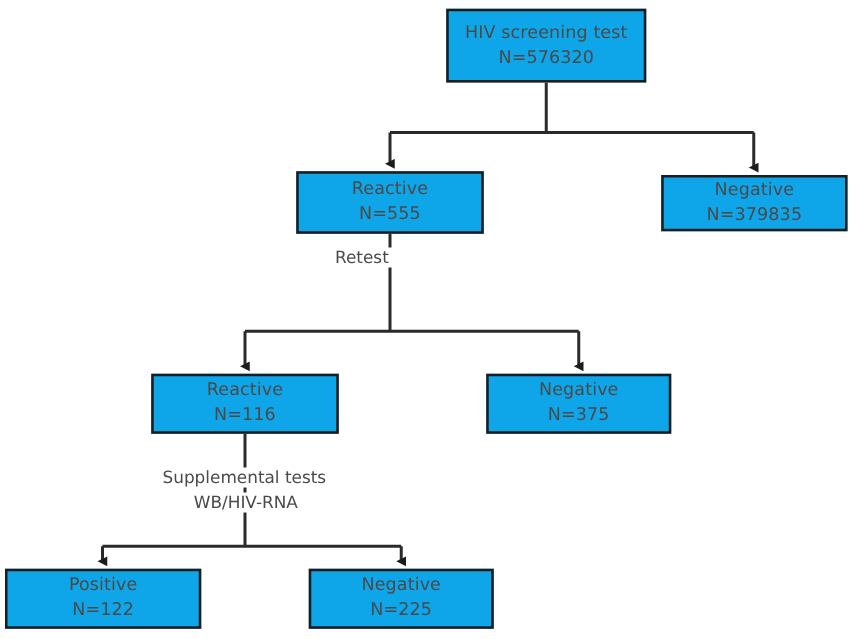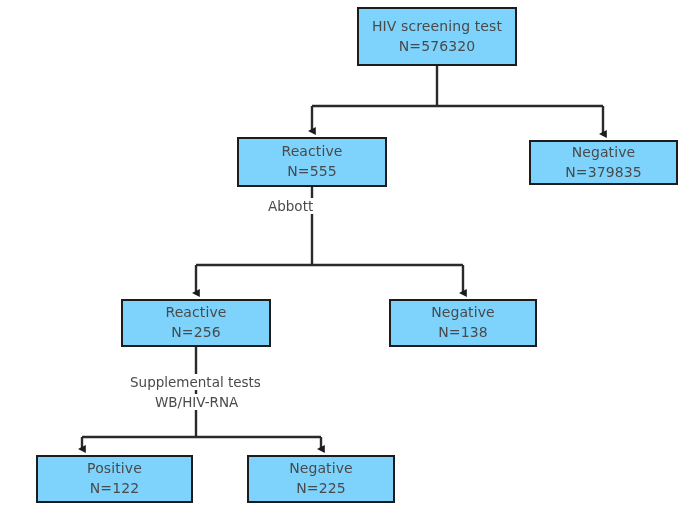--- a/index.html
+++ b/index.html
@@ -25,21 +25,21 @@
     position: absolute;
     left: 0;
     top: 0;
     width: 685px;
     height: 511px;
     pointer-events: none;
   }
   .node {
     position: absolute;
     box-sizing: border-box;
-    background: #7dd3fc;
+    background: #0ea5e9;
     border: 2px solid #1c1c1c;
     display: flex;
     flex-direction: column;
     align-items: center;
     justify-content: center;
     line-height: 1.28;
     z-index: 3;
   }
   .node .line1,
   .node .line2 {
@@ -50,21 +50,21 @@
     letter-spacing: 0.1px;
   }
   .node .line2 { margin-top: 2px; }
 
   
   #node-screening { left: 357px; top: 7px;   width: 160px; height: 59px; }
   #node-reactive-1 { left: 237px; top: 137px; width: 150px; height: 50px; }
   #node-negative-1 { left: 529px; top: 140px; width: 149px; height: 45px; }
   #node-reactive-2 { left: 121px; top: 299px; width: 150px; height: 48px; }
   #node-negative-2 { left: 389px; top: 299px; width: 148px; height: 48px; }
-  #node-positive   { left: 4px;   top: 455px; width: 157px; height: 48px; margin-left: 32px; }
+  #node-positive   { left: 4px;   top: 455px; width: 157px; height: 48px; }
   #node-negative-3 { left: 247px; top: 455px; width: 148px; height: 48px; }
 
   .edge-label {
     position: absolute;
     background: #ffffff;
     padding: 0 6px;
     font-size: 13.5px;
     color: #4a4a4a;
     white-space: nowrap;
     text-align: center;
@@ -116,35 +116,35 @@
     <span class="line2">N=555</span>
   </div>
 
   <div class="node" id="node-negative-1">
     <span class="line1">Negative</span>
     <span class="line2">N=379835</span>
   </div>
 
   <div class="node" id="node-reactive-2">
     <span class="line1">Reactive</span>
-    <span class="line2">N=256</span>
+    <span class="line2">N=116</span>
   </div>
 
   <div class="node" id="node-negative-2">
     <span class="line1">Negative</span>
-    <span class="line2">N=138</span>
+    <span class="line2">N=375</span>
   </div>
 
   <div class="node" id="node-positive">
     <span class="line1">Positive</span>
     <span class="line2">N=122</span>
   </div>
 
   <div class="node" id="node-negative-3">
     <span class="line1">Negative</span>
     <span class="line2">N=225</span>
   </div>
 
-  <div class="edge-label" id="label-retest">Abbott</div>
+  <div class="edge-label" id="label-retest">Retest</div>
   <div class="edge-label" id="label-supp2">WB/HIV-RNA</div>
   <div class="edge-label" id="label-supp">Supplemental tests</div>
 
 </div>
 
 </body></html>

